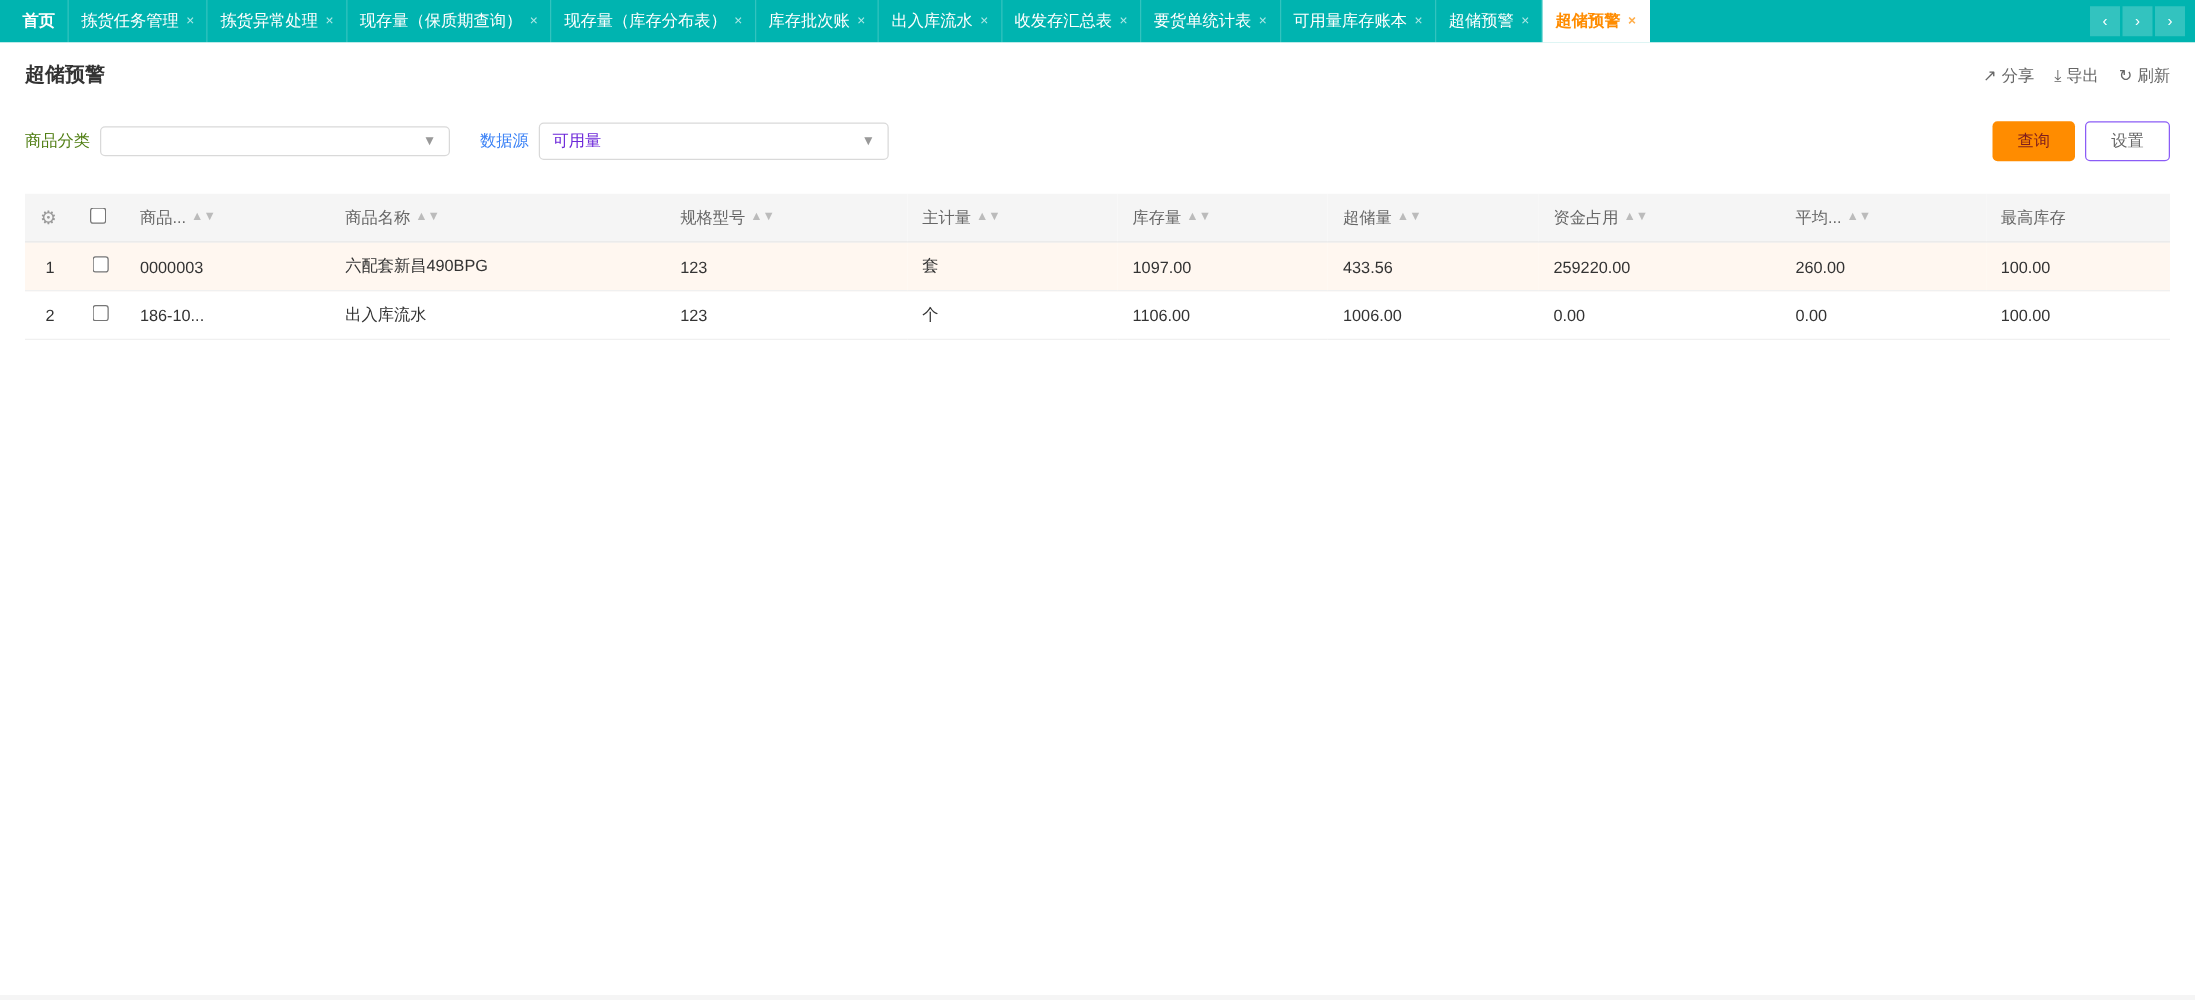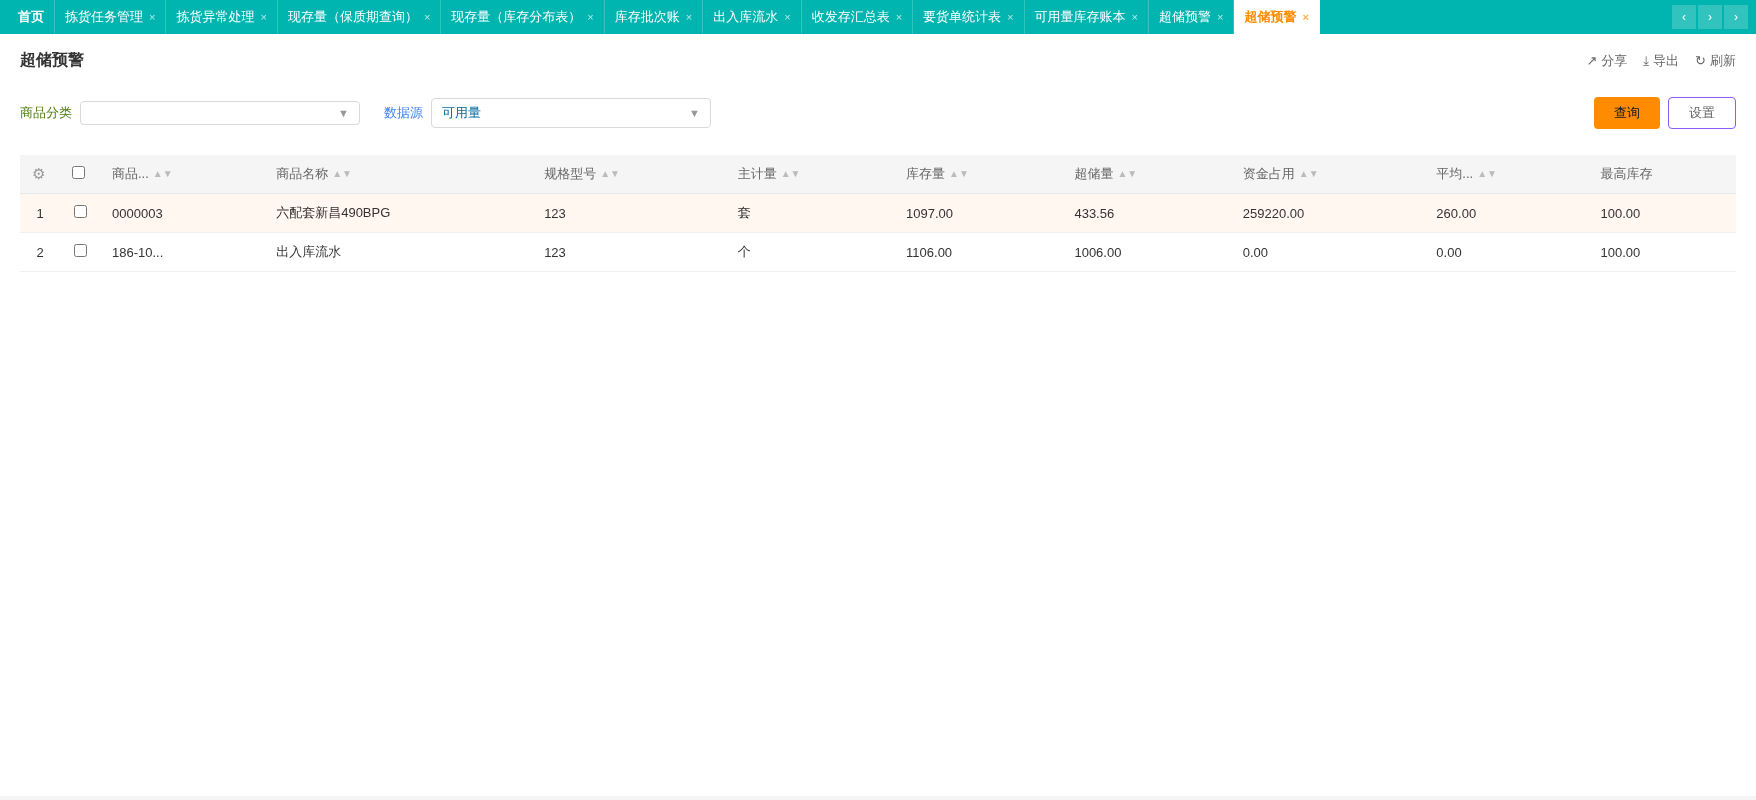--- a/index.html
+++ b/index.html
@@ -117,21 +117,21 @@
       cursor: pointer;
       min-width: 200px;
       justify-content: space-between;
       font-size: 13px;
       color: #999;
     }
     .filter-select .arrow { color: #999; font-size: 11px; margin-left: 8px; }
 
     .btn-query {
       background: #ff8c00;
-      color: #0f172a;
+      color: #7f1d1d;
       border: none;
       border-radius: 4px;
       padding: 7px 20px;
       cursor: pointer;
       font-size: 13px;
       margin-left: auto;
     }
     .btn-settings {
       background: #fff;
       color: #666;
@@ -177,21 +177,21 @@
 
     .gear-icon { color: #999; cursor: pointer; font-size: 15px; }
 
     .filter-right {
       display: flex;
       align-items: center;
       gap: 8px;
       margin-left: auto;
     }
     .datasource-label { color: #3b82f6; font-size: 13px; }
-    .datasource-value { color: #0369a1; font-size: 13px; margin-right: 0; font-family: Liberation Serif, serif; }
+    .datasource-value { color: #6d28d9; font-size: 13px; margin-right: 0; font-family: Liberation Serif, serif; }
   </style>
 </head>
 <body>
 
 <div class="top-nav">
   <div class="nav-item nav-home">
     <span>首页</span>
   </div>
   <div class="nav-item">
     <span>拣货任务管理</span>

